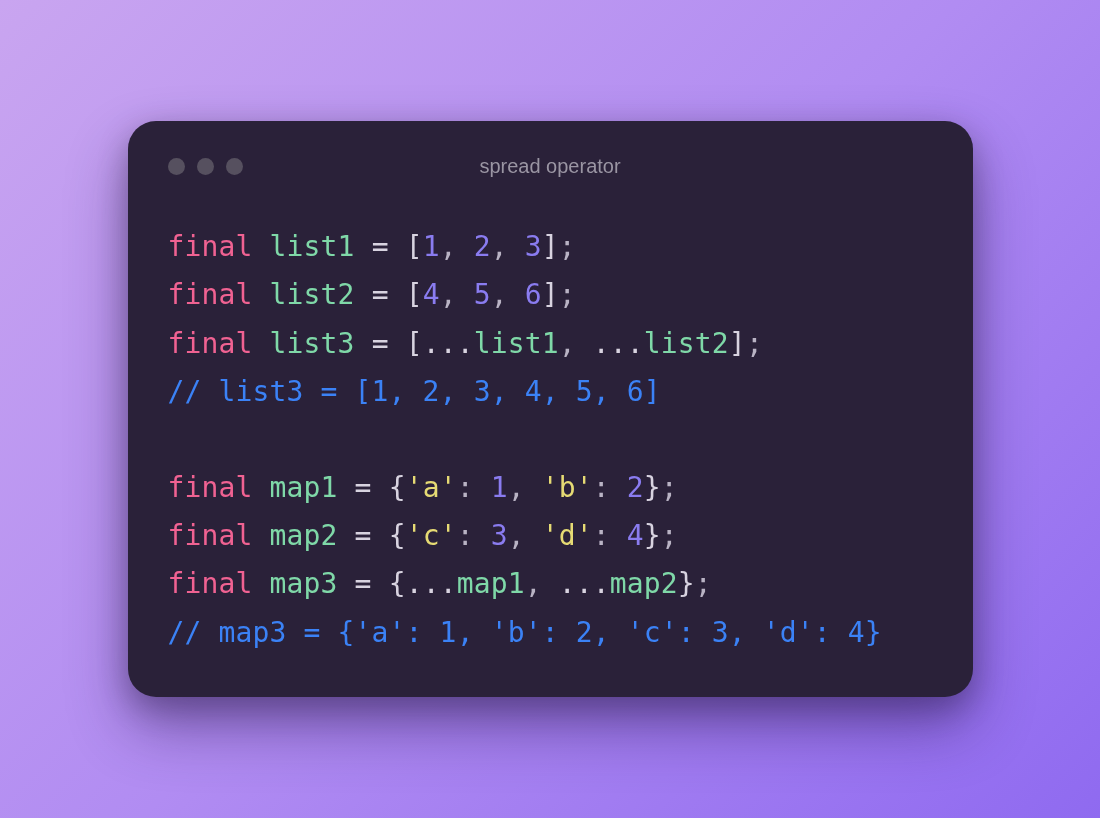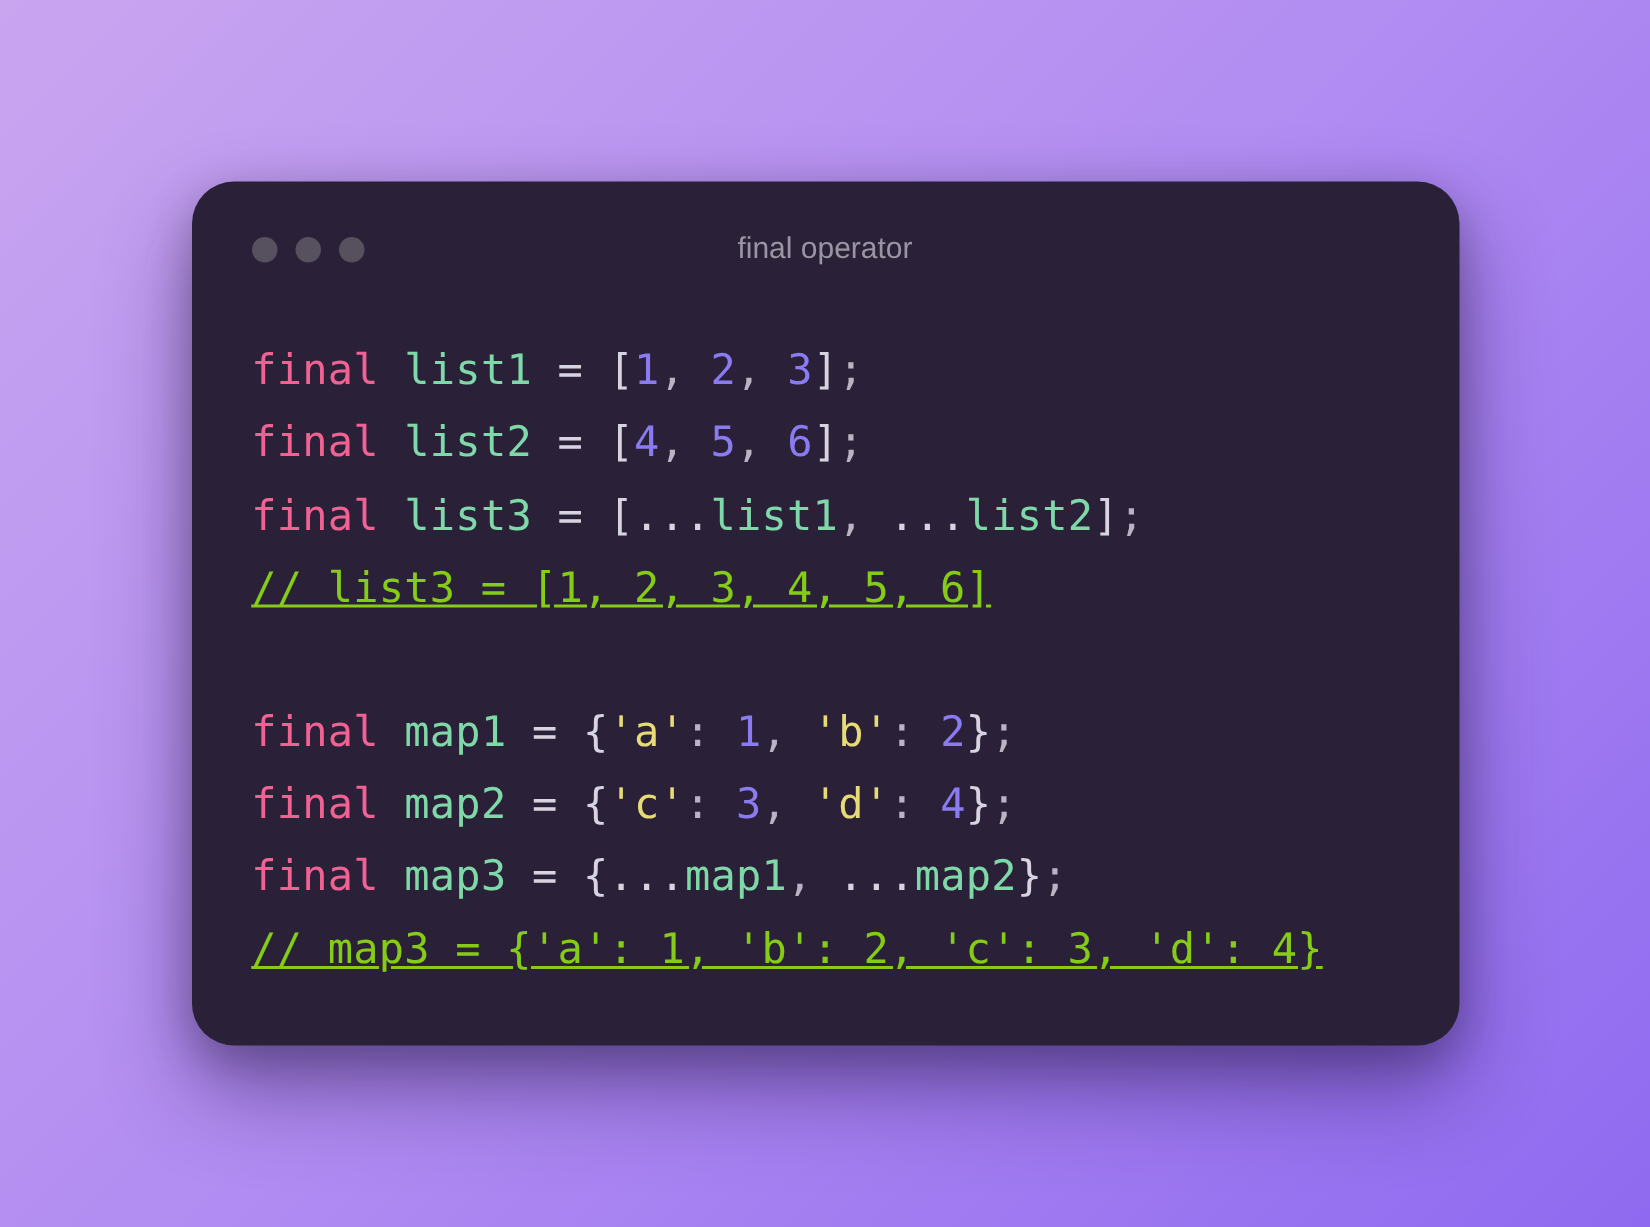--- a/index.html
+++ b/index.html
@@ -50,29 +50,29 @@
     white-space: pre;
     color: #e8e4ef;
     letter-spacing: 0.15px;
   }
   .kw { color: #f06292; }
   .id { color: #7fd8a8; }
   .op { color: #d8d3e0; }
   .br { color: #d8d3e0; }
   .num { color: #8a7cf0; }
   .pn { color: #b9b3c4; }
-  .cm { color: #84cc16; text-decoration: underline; }
+  .cm { color: #3b82f6; }
   .str { color: #e6db74; }
 </style>
 </head>
 <body>
 
 <div class="window">
   <div class="titlebar">
     <div class="dots">
       <div class="dot"></div>
       <div class="dot"></div>
       <div class="dot"></div>
     </div>
-    <div class="title">final operator</div>
+    <div class="title">spread operator</div>
   </div>
   <div class="code" id="code"><div><span class="kw">final</span><span class="op"> </span><span class="id">list1</span><span class="op"> </span><span class="op">=</span><span class="op"> </span><span class="br">[</span><span class="num">1</span><span class="pn">,</span><span class="op"> </span><span class="num">2</span><span class="pn">,</span><span class="op"> </span><span class="num">3</span><span class="br">]</span><span class="pn">;</span></div><div><span class="kw">final</span><span class="op"> </span><span class="id">list2</span><span class="op"> </span><span class="op">=</span><span class="op"> </span><span class="br">[</span><span class="num">4</span><span class="pn">,</span><span class="op"> </span><span class="num">5</span><span class="pn">,</span><span class="op"> </span><span class="num">6</span><span class="br">]</span><span class="pn">;</span></div><div><span class="kw">final</span><span class="op"> </span><span class="id">list3</span><span class="op"> </span><span class="op">=</span><span class="op"> </span><span class="br">[</span><span class="op">...</span><span class="id">list1</span><span class="pn">,</span><span class="op"> </span><span class="op">...</span><span class="id">list2</span><span class="br">]</span><span class="pn">;</span></div><div><span class="cm">// list3 = [1, 2, 3, 4, 5, 6]</span></div><div>&nbsp;</div><div><span class="kw">final</span><span class="op"> </span><span class="id">map1</span><span class="op"> </span><span class="op">=</span><span class="op"> </span><span class="br">{</span><span class="str">'a'</span><span class="pn">:</span><span class="op"> </span><span class="num">1</span><span class="pn">,</span><span class="op"> </span><span class="str">'b'</span><span class="pn">:</span><span class="op"> </span><span class="num">2</span><span class="br">}</span><span class="pn">;</span></div><div><span class="kw">final</span><span class="op"> </span><span class="id">map2</span><span class="op"> </span><span class="op">=</span><span class="op"> </span><span class="br">{</span><span class="str">'c'</span><span class="pn">:</span><span class="op"> </span><span class="num">3</span><span class="pn">,</span><span class="op"> </span><span class="str">'d'</span><span class="pn">:</span><span class="op"> </span><span class="num">4</span><span class="br">}</span><span class="pn">;</span></div><div><span class="kw">final</span><span class="op"> </span><span class="id">map3</span><span class="op"> </span><span class="op">=</span><span class="op"> </span><span class="br">{</span><span class="op">...</span><span class="id">map1</span><span class="pn">,</span><span class="op"> </span><span class="op">...</span><span class="id">map2</span><span class="br">}</span><span class="pn">;</span></div><div><span class="cm">// map3 = {'a': 1, 'b': 2, 'c': 3, 'd': 4}</span></div></div>
 </div>
 
 </body></html>

